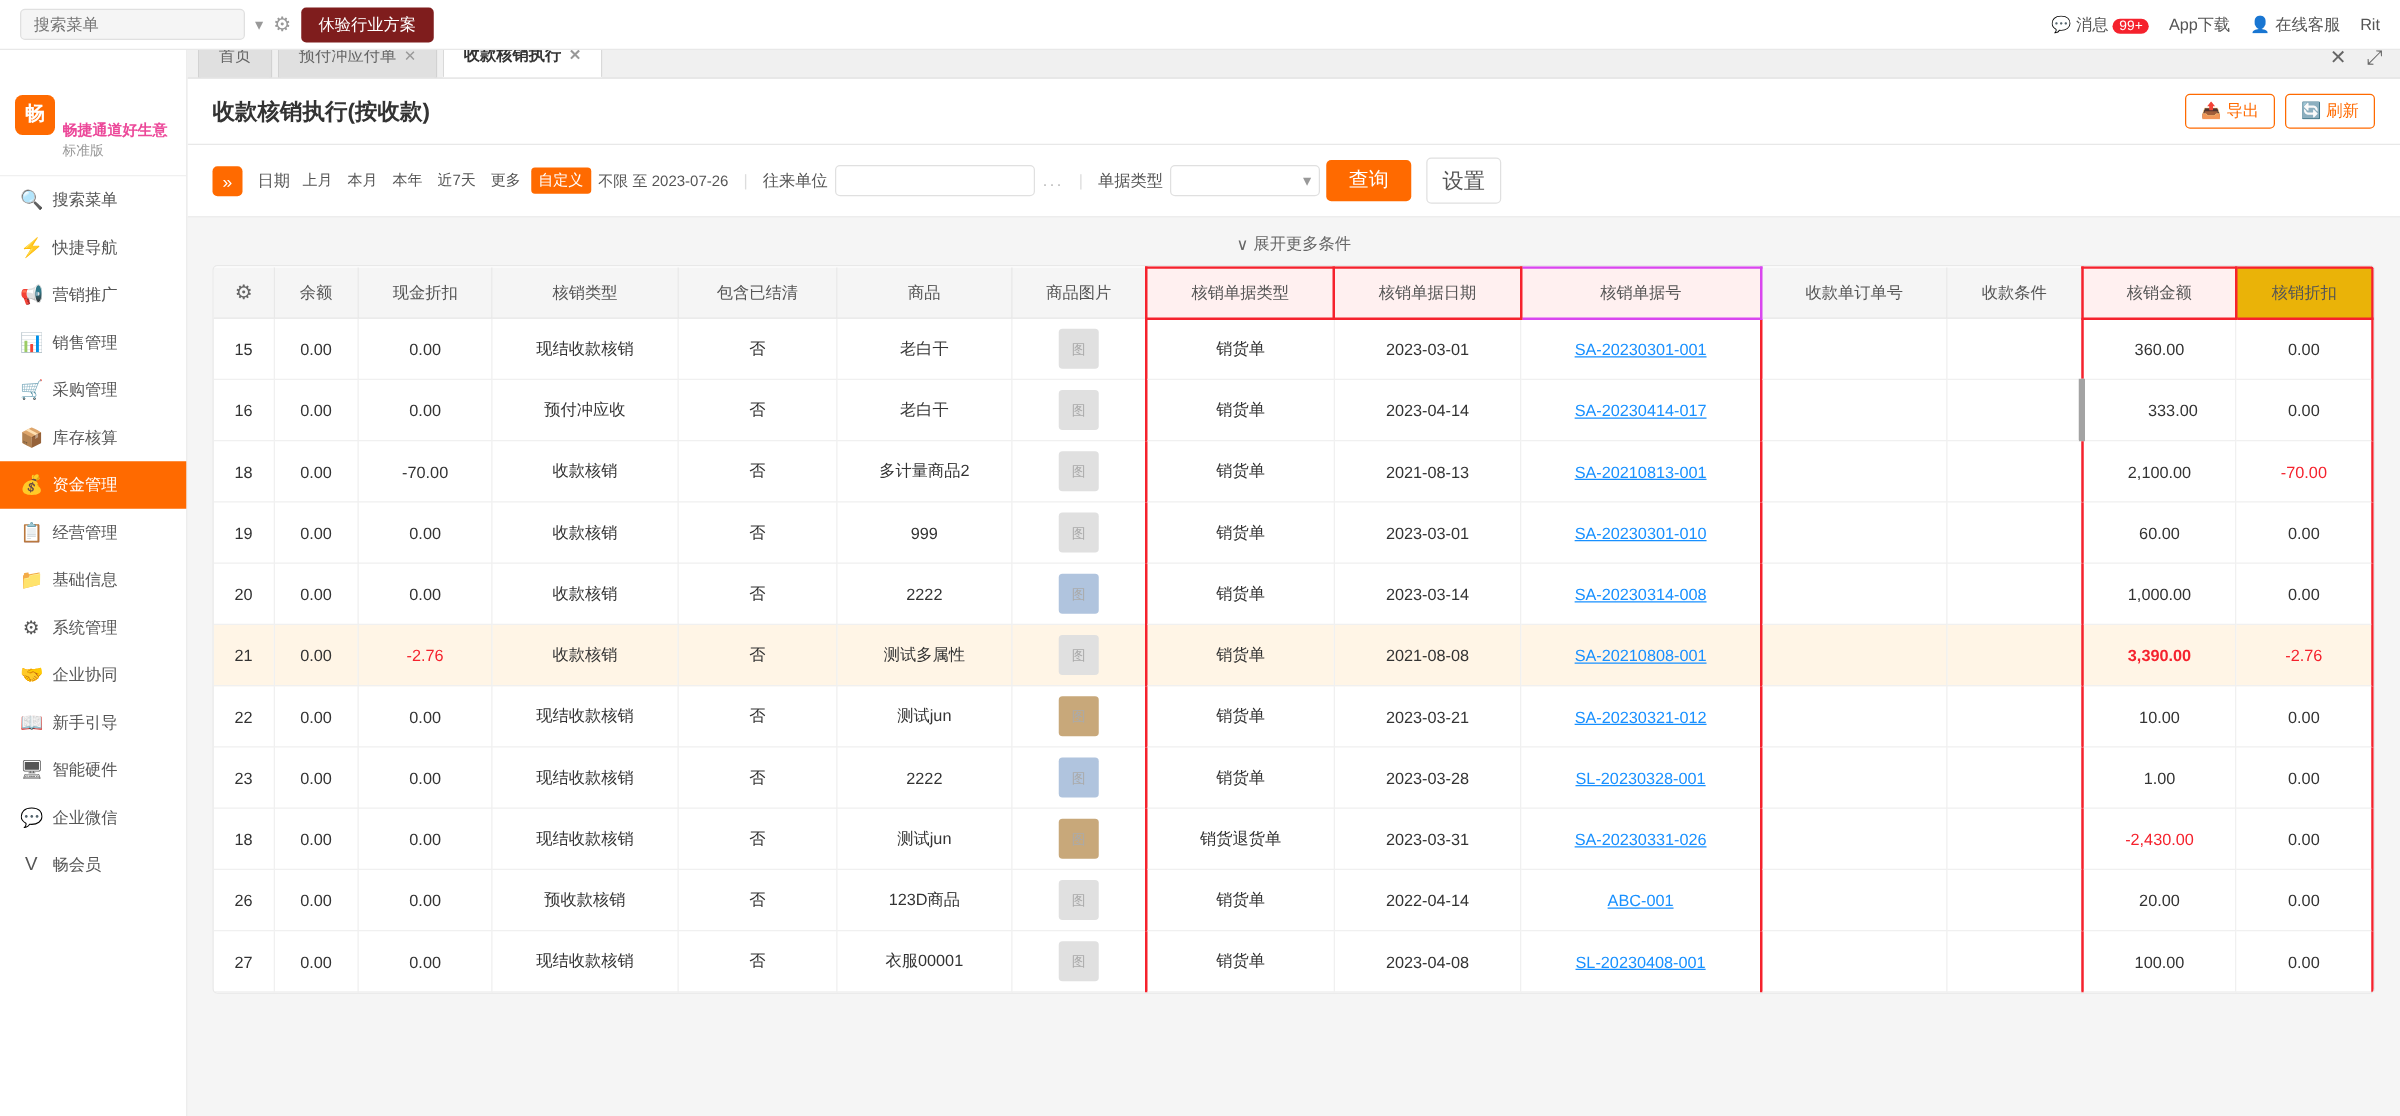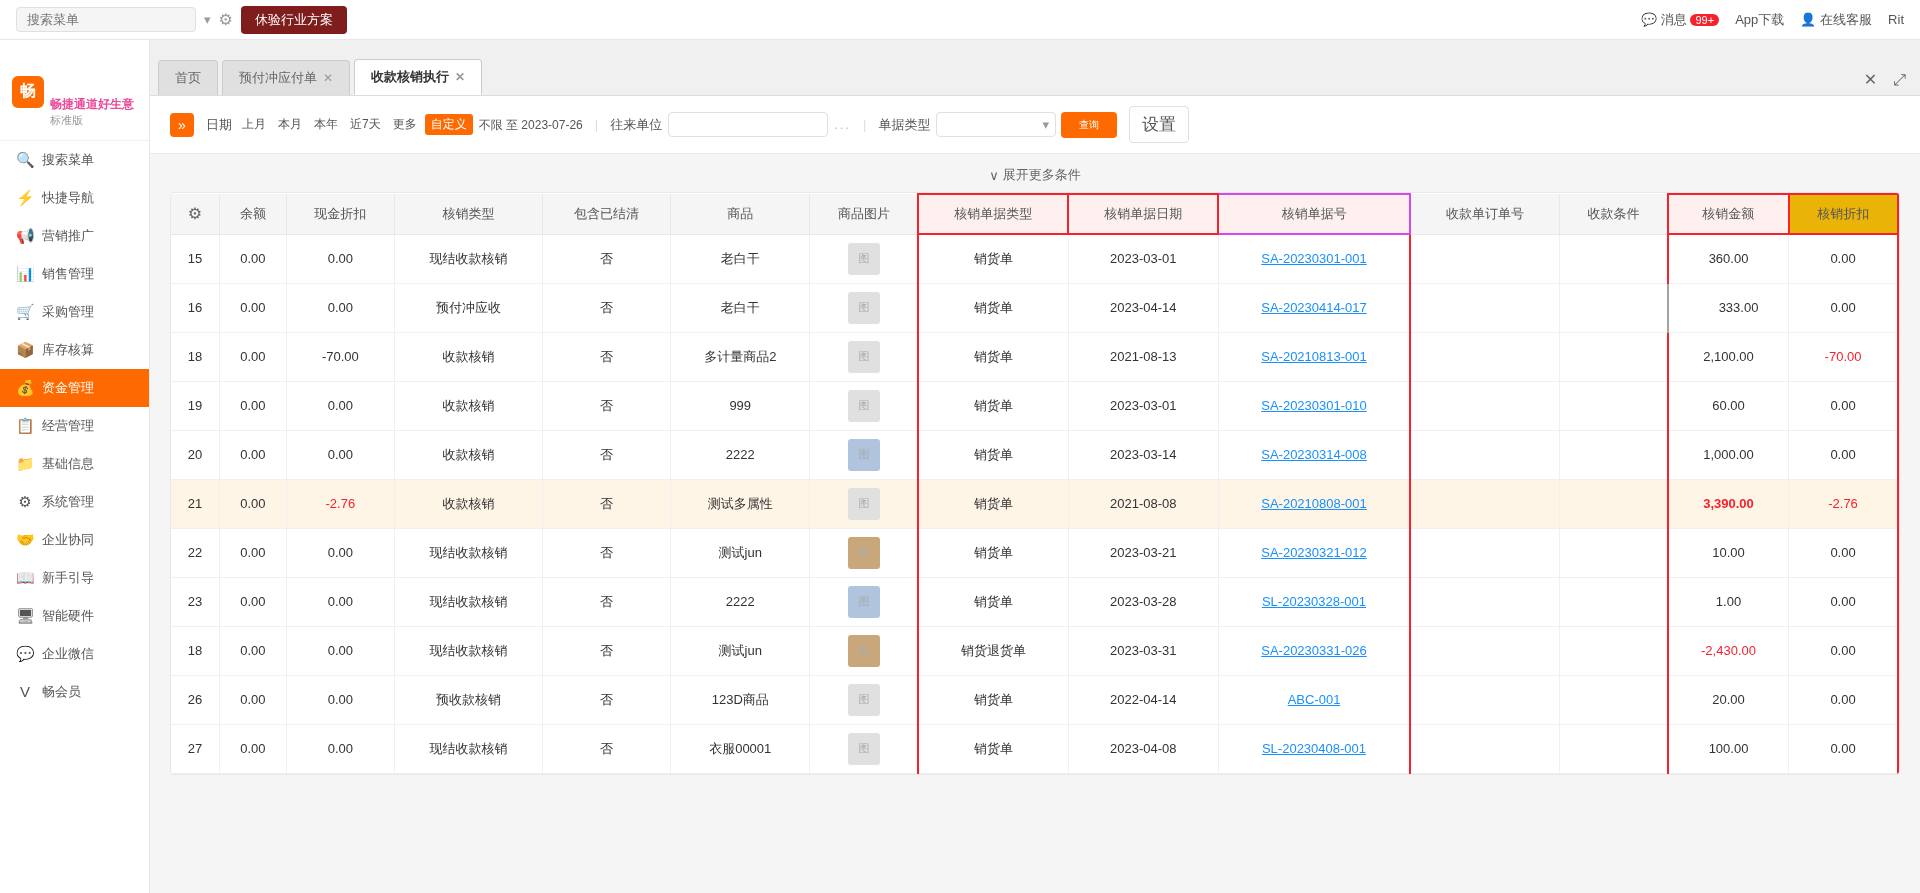--- a/index.html
+++ b/index.html
@@ -23,21 +23,21 @@
     .sidebar-logo-icon { width: 32px; height: 32px; background: #ff6a00; border-radius: 6px; display: flex; align-items: center; justify-content: center; color: #fff; font-size: 16px; font-weight: bold; }
     .sidebar-logo-text { font-size: 12px; color: #ec4899; font-weight: bold; line-height: 1.3; margin-top: 41px; }
     .sidebar-item { display: flex; align-items: center; gap: 8px; padding: 10px 16px; cursor: pointer; color: #555; font-size: 13px; border-radius: 0; }
     .sidebar-item.active { background: #ff6a00; color: #fff; }
     .sidebar-item .icon { width: 18px; text-align: center; font-size: 15px; }
 
     
     .main { flex: 1; display: flex; flex-direction: column; overflow: hidden; }
 
     
-    .tab-bar { height: 56px; background: #f0f0f0; display: flex; align-items: flex-end; padding: 0 8px; border-bottom: 1px solid #ddd; }
+    .tab-bar { height: 23px; background: #f0f0f0; display: flex; align-items: flex-end; padding: 0 8px; border-bottom: 1px solid #ddd; }
     .tab { padding: 8px 16px; font-size: 13px; cursor: pointer; background: #e0e0e0; border-radius: 4px 4px 0 0; margin-right: 4px; color: #666; display: flex; align-items: center; gap: 6px; border: 1px solid #ccc; border-bottom: none; }
     .tab.active { background: #fff; color: #333; font-weight: bold; border-bottom: 1px solid #fff; }
     .tab .close-icon { color: #999; font-size: 12px; }
     .tab-spacer { flex: 1; }
     .tab-controls { display: flex; align-items: center; gap: 4px; padding-bottom: 4px; }
     .tab-ctrl-btn { background: none; border: none; cursor: pointer; color: #666; font-size: 16px; padding: 2px 6px; }
 
     
     .page-content { flex: 1; overflow: auto; padding: 0; background: #f5f5f5; }
     .page-header { background: #fff; padding: 12px 20px; border-bottom: 1px solid #e8e8e8; display: flex; align-items: center; justify-content: space-between; }
@@ -52,21 +52,21 @@
     .filter-group { display: flex; align-items: center; gap: 6px; font-size: 13px; }
     .filter-label { color: #555; }
     .filter-date-options { display: flex; gap: 4px; }
     .filter-date-btn { background: none; border: none; color: #555; cursor: pointer; font-size: 12px; padding: 2px 4px; }
     .filter-date-btn.custom { background: #ff6a00; color: #fff; border-radius: 3px; padding: 2px 6px; }
     .filter-date-range { font-size: 12px; color: #555; margin-top: 2px; }
     .filter-separator { color: #ddd; }
     .filter-input { border: 1px solid #e0e0e0; border-radius: 4px; padding: 4px 10px; font-size: 13px; width: 160px; }
     .filter-dots { color: #bbb; letter-spacing: 2px; }
     .filter-select { border: 1px solid #e0e0e0; border-radius: 4px; padding: 4px 10px; font-size: 13px; min-width: 120px; appearance: none; background: #fff; }
-    .btn-query { background: #ff6a00; color: #fff; border: none; border-radius: 4px; padding: 6px 18px; cursor: pointer; font-size: 10px; }
+    .btn-query { background: #ff6a00; color: #fff; border: none; border-radius: 4px; padding: 6px 18px; cursor: pointer; font-size: 16px; }
     .btn-settings { background: none; border: 1px solid #e0e0e0; color: #555; border-radius: 4px; padding: 6px 12px; cursor: pointer; font-size: 17px; }
     .expand-more-btn { background: none; border: none; color: #666; cursor: pointer; font-size: 13px; display: flex; align-items: center; gap: 4px; }
 
     
     .table-container { padding: 12px 20px; overflow: auto; }
     .expand-more-row { display: flex; justify-content: center; margin-bottom: 8px; }
     .table-wrapper { overflow: auto; background: #fff; border-radius: 4px; border: 1px solid #e8e8e8; position: relative; }
     table { width: 100%; border-collapse: collapse; font-size: 13px; min-width: 1400px; }
     thead { background: #f5f5f5; }
     th { padding: 10px 8px; text-align: center; border-bottom: 1px solid #e8e8e8; border-right: 1px solid #e8e8e8; color: #555; font-weight: normal; white-space: nowrap; }
@@ -197,20 +197,27 @@
       </div>
       <div class="tab-spacer"></div>
       <div class="tab-controls">
         <button class="tab-ctrl-btn">✕</button>
         <button class="tab-ctrl-btn">⤢</button>
       </div>
     </div>
 
     <div class="page-content">
 
+      <div class="page-header">
+        <span class="page-title">收款核销执行(按收款)</span>
+        <div class="page-header-actions">
+          <button class="btn-export">📤 <span>导出</span></button>
+          <button class="btn-refresh">🔄 <span>刷新</span></button>
+        </div>
+      </div>
 
       <div class="filter-bar">
         <button class="filter-expand-btn">»</button>
         <div class="filter-group">
           <span class="filter-label">日期</span>
           <div class="filter-date-options">
             <button class="filter-date-btn">上月</button>
             <button class="filter-date-btn">本月</button>
             <button class="filter-date-btn">本年</button>
             <button class="filter-date-btn">近7天</button>
@@ -290,21 +297,21 @@
     <td class="">0.00</td>
     <td>预付冲应收</td>
     <td>否</td>
     <td>老白干</td>
     <td><div class="img-placeholder">图</div></td>
     <td style="border-left:2px solid #f5222d;border-right:1px solid #f0f0f0;">销货单</td>
     <td>2023-04-14</td>
     <td class="col-link" style="border-right:2px solid #f5222d;">SA-20230414-017</td>
     <td></td>
     <td></td>
-    <td class="" style="border-left:2px solid #a3a3a3;border-right:1px solid #f0f0f0;padding-left:28px;">333.00</td>
+    <td class="" style="border-left:5px solid #a3a3a3;border-right:1px solid #f0f0f0;padding-left:28px;">333.00</td>
     <td class="" style="border-right:2px solid #f5222d;">0.00</td>
   </tr>
                 <tr>
     <td>18</td>
     <td>0.00</td>
     <td class="">-70.00</td>
     <td>收款核销</td>
     <td>否</td>
     <td>多计量商品2</td>
     <td><div class="img-placeholder">图</div></td>

